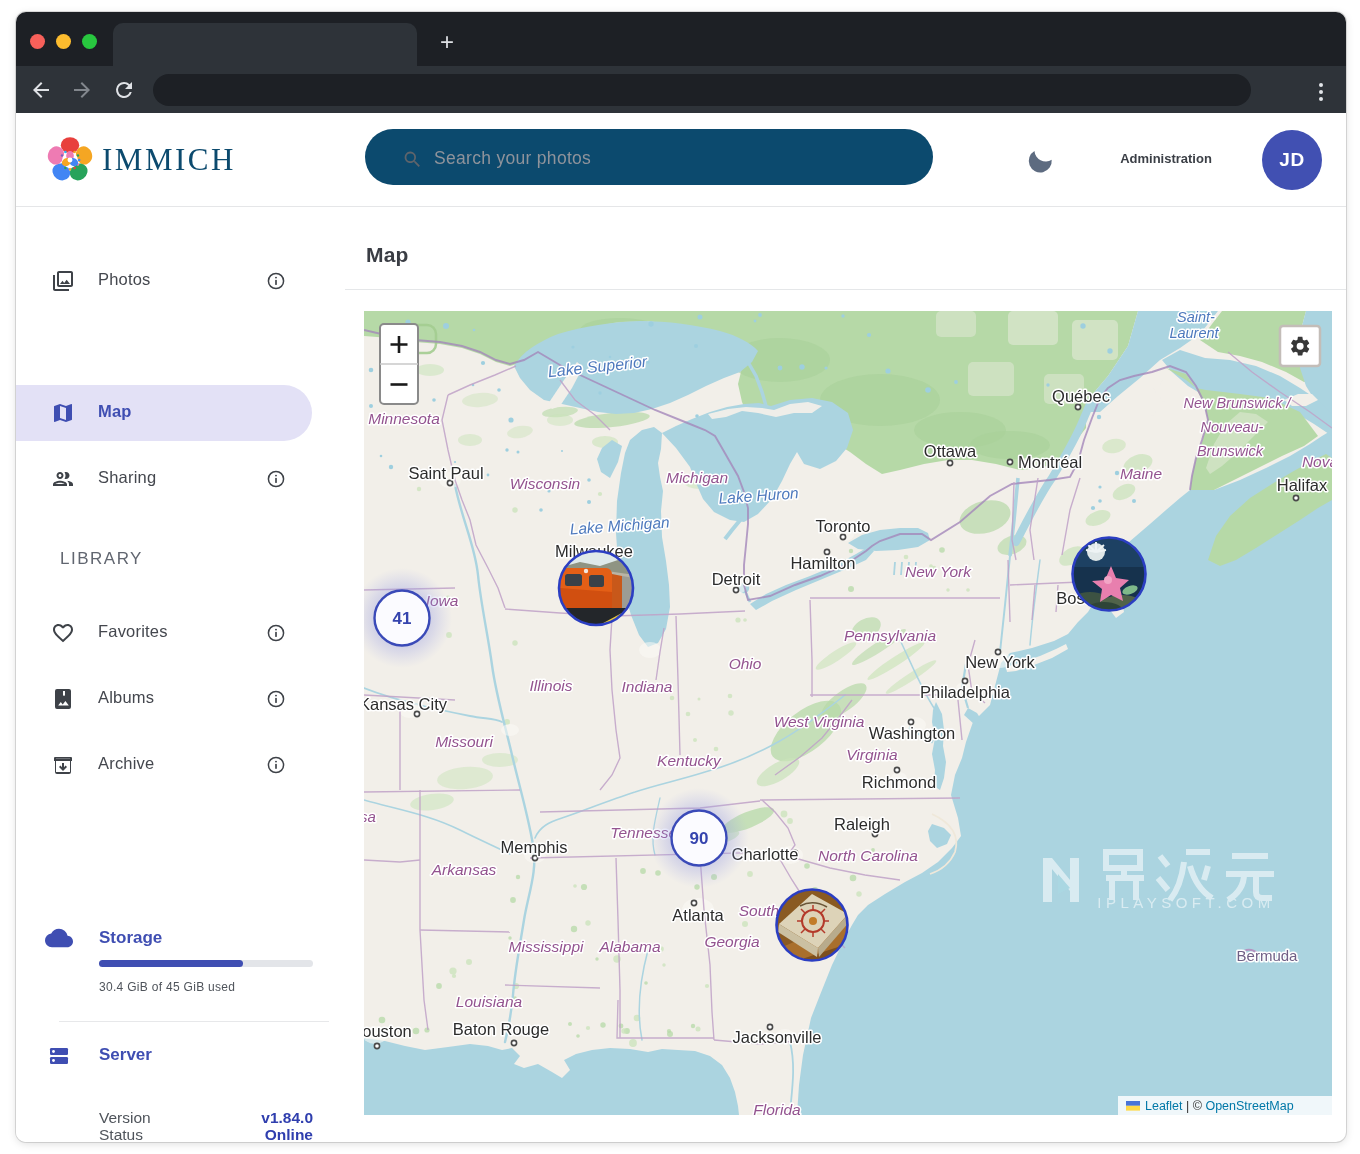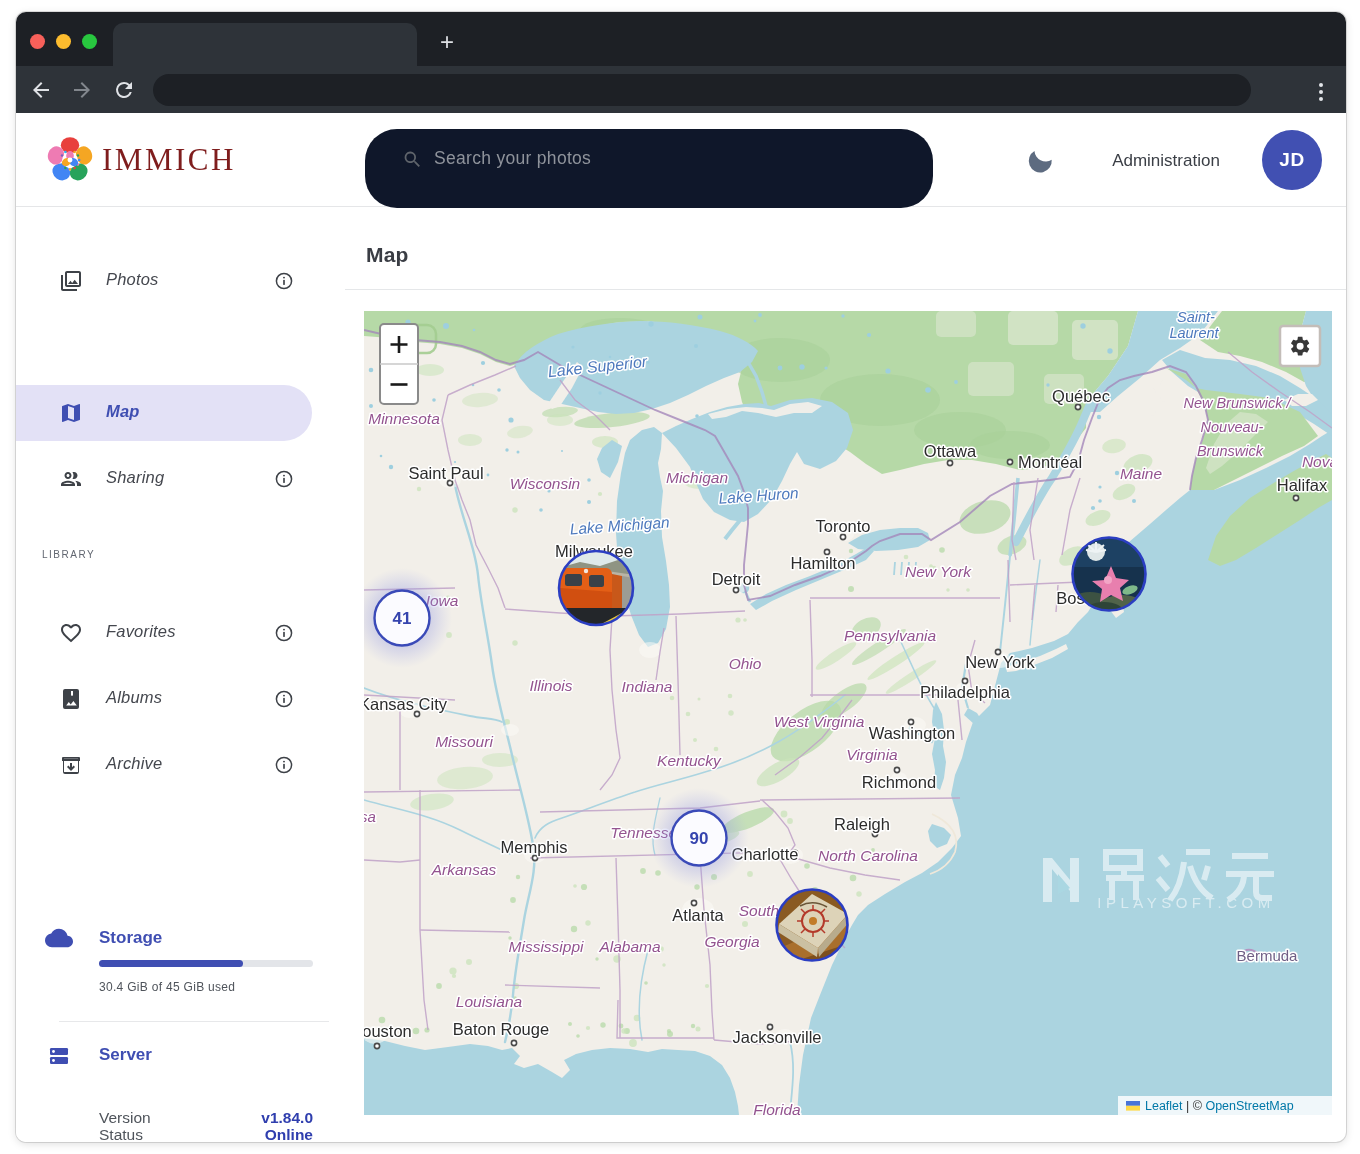--- a/index.html
+++ b/index.html
@@ -8,32 +8,32 @@
   .titlebar { position:absolute; top:0; left:0; right:0; height:54px; background:#1d2025; }
   .tl { position:absolute; top:21.5px; width:15px; height:15px; border-radius:50%; }
   .tab { position:absolute; left:97px; top:11px; width:304px; height:43px; background:#2e3339; border-radius:10px 10px 0 0; }
   .plus { position:absolute; left:421px; top:20px; width:20px; height:20px; color:#dde0e4; font-size:24px; line-height:20px; text-align:center; font-weight:400; }
   .navbar { position:absolute; top:54px; left:0; right:0; height:47px; background:#2e3339; }
   .nbi { position:absolute; top:12px; width:24px; height:24px; }
   .urlbar { position:absolute; left:137px; top:8px; width:1098px; height:32px; border-radius:16px; background:#1d2025; }
   .dots { position:absolute; left:1303px; top:17px; width:4px; }
   .dots div { width:4px; height:4px; border-radius:50%; background:#e2e5e9; margin-bottom:3px; }
   .appbar { position:absolute; top:101px; left:0; right:0; height:94px; background:#fff; border-bottom:1px solid #e5e6e8; }
-  .immich { position:absolute; left:86px; top:29px; font-family:"Liberation Serif", serif; font-size:31px; color:#7f1d1d; letter-spacing:2.5px; font-weight:500; }
-  .search { position:absolute; left:349px; top:16px; width:568px; height:79px; border-radius:32px; background:#0f172a; }
+  .immich { position:absolute; left:86px; top:29px; font-family:"Liberation Serif", serif; font-size:31px; color:#0c4a6e; letter-spacing:2.5px; font-weight:500; }
+  .search { position:absolute; left:349px; top:16px; width:568px; height:56px; border-radius:32px; background:#0c4a6e; }
   .search .ph { position:absolute; left:69px; top:19px; font-size:17.5px; color:#8f939b; letter-spacing:.3px; }
-  .adm { position:absolute; left:1060px; top:38px; width:180px; text-align:center; font-size:17px; font-weight:400; color:#3b3f46; }
+  .adm { position:absolute; left:1060px; top:38px; width:180px; text-align:center; font-size:13px; font-weight:700; color:#3b3f46; }
   .avatar { position:absolute; left:1246px; top:17px; width:60px; height:60px; border-radius:50%; background:#4150b2; color:#fff; font-size:19px; font-weight:700; text-align:center; line-height:60px; letter-spacing:.5px; }
   .side { position:absolute; top:195px; left:0; width:330px; bottom:0; background:#fff; }
-  .item { position:absolute; left:12px; width:330px; height:48px;font-style:italic; }
+  .item { position:absolute; left:4px; width:330px; height:48px; }
   .item .ic { position:absolute; left:31px; top:12px; width:24px; height:24px; }
   .item .lb { position:absolute; left:78px; top:13px; font-size:16.5px; color:#44474e; letter-spacing:.2px; }
   .item .inf { position:absolute; left:246px; top:14px; width:20px; height:20px; }
   .selpill { position:absolute; left:0px; top:178px; width:296px; height:56px; background:#e3e1f6; border-radius:0 28px 28px 0; }
-  .lib { position:absolute; left:26px; top:342px; font-size:10px; color:#616670; letter-spacing:1.5px; }
+  .lib { position:absolute; left:44px; top:342px; font-size:17px; color:#616670; letter-spacing:1.5px; }
   .stor-t { position:absolute; left:83px; top:721px; font-size:17px; font-weight:700; color:#3f4eb2; }
   .bar { position:absolute; left:83px; top:753px; width:214px; height:7px; border-radius:4px; background:#e3e5e9; }
   .bar div { width:144px; height:7px; border-radius:4px; background:#3f4eb2; }
   .stor-c { position:absolute; left:83px; top:773px; font-size:12px; color:#4f545b; letter-spacing:.3px; }
   .sdiv { position:absolute; left:43px; top:814px; width:270px; height:1px; background:#e7e8ea; }
   .srv-t { position:absolute; left:83px; top:838px; font-size:17px; font-weight:700; color:#3f4eb2; }
   .srow { position:absolute; left:83px; width:214px; font-size:15.5px; color:#4f545b; }
   .srow b { float:right; color:#2f3eae; font-weight:700; }
   .mapttl { position:absolute; left:350px; top:231px; font-size:21px; font-weight:700; color:#3a3d44; letter-spacing:.2px; }
   .mdiv { position:absolute; left:329px; top:277px; right:0; height:1px; background:#e5e7e9; }

